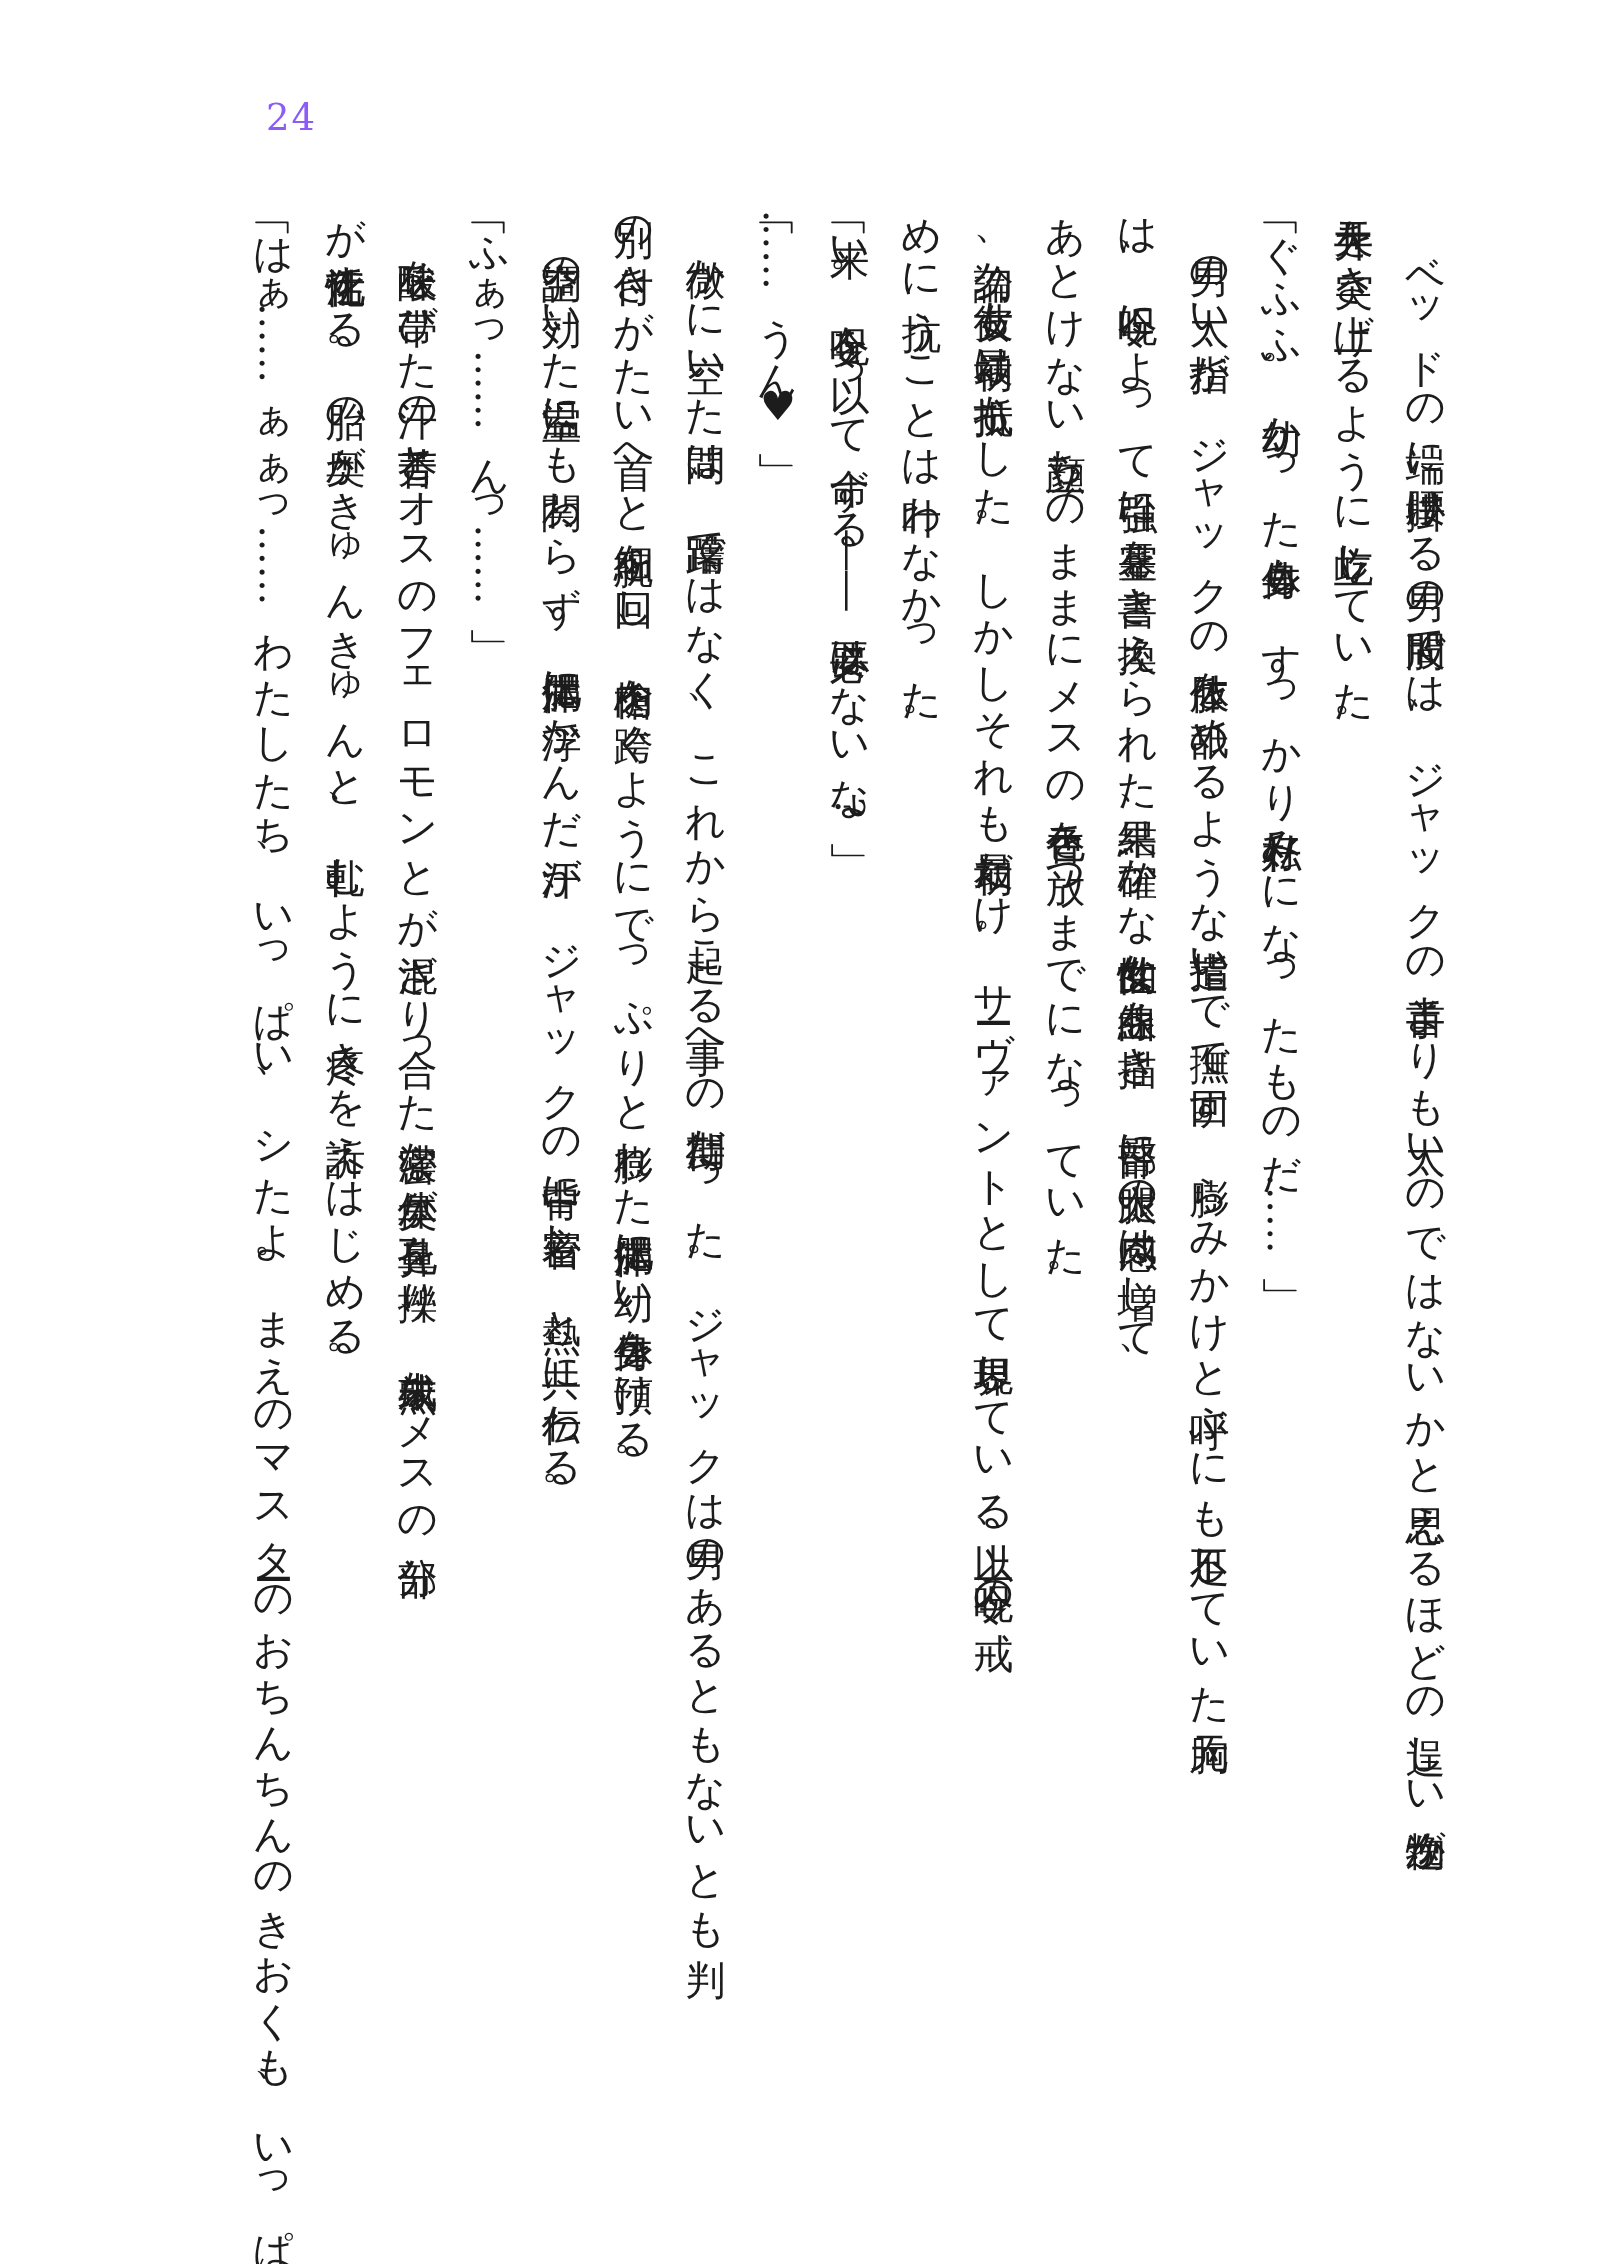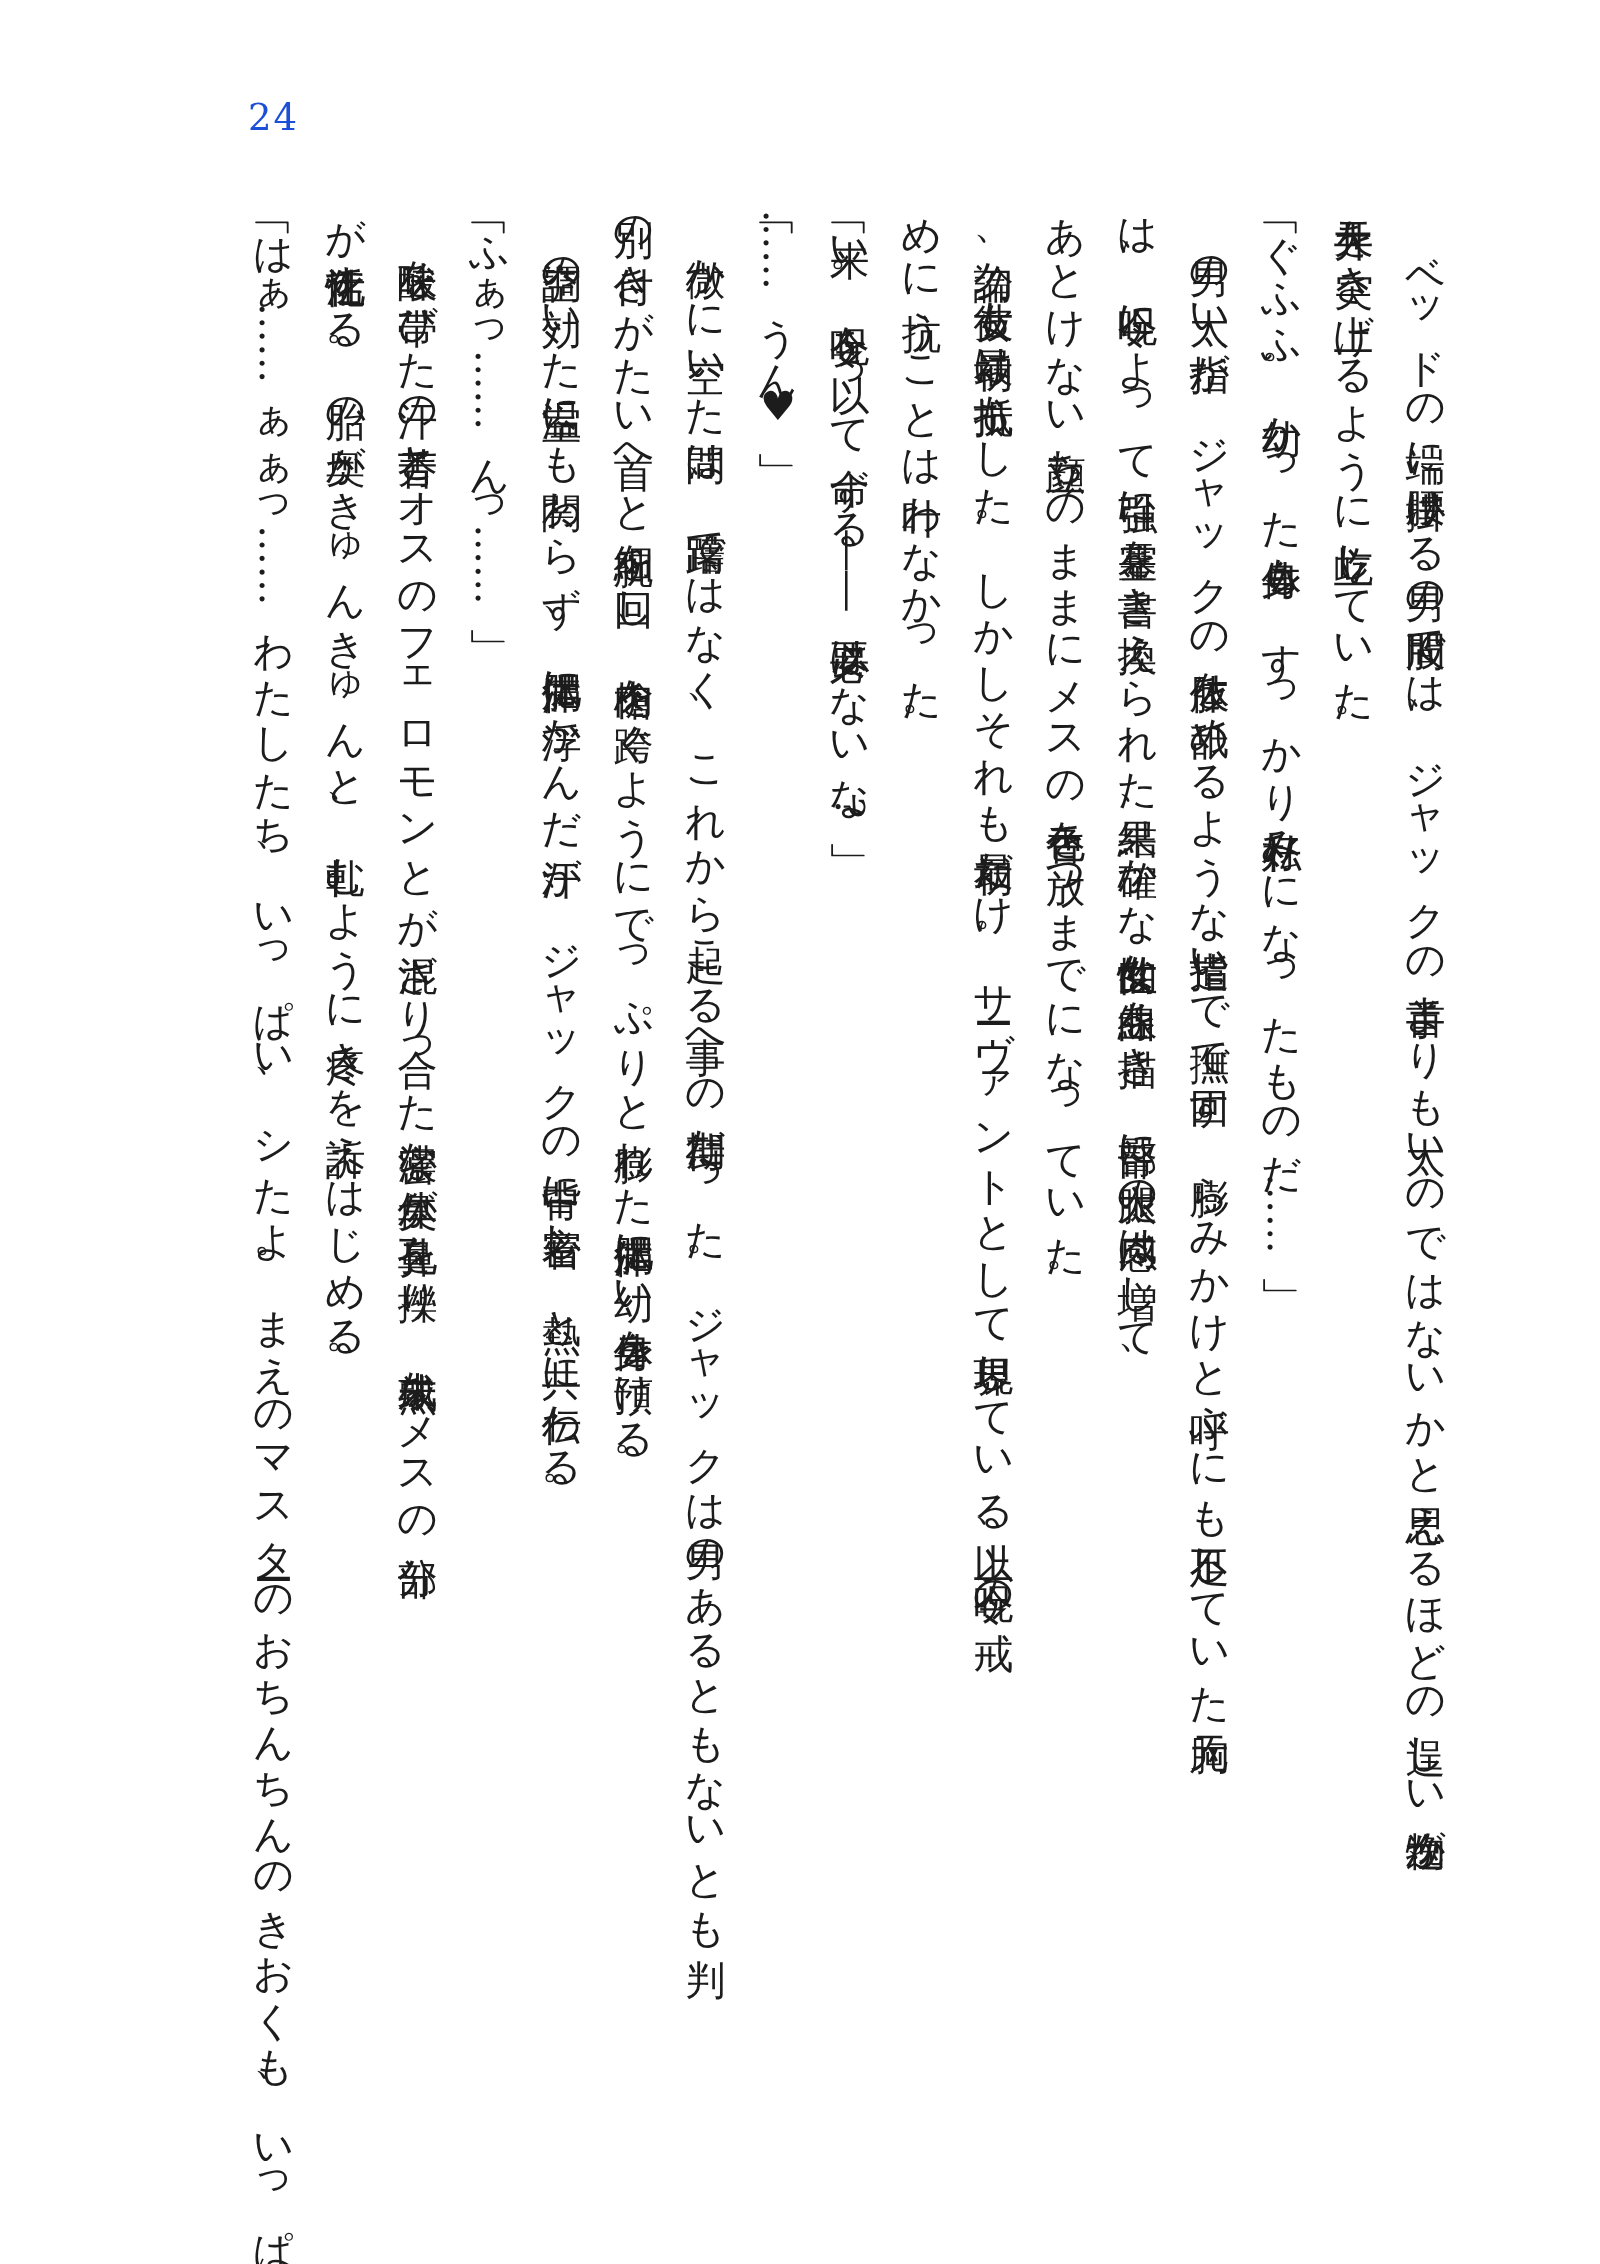--- a/index.html
+++ b/index.html
@@ -15,25 +15,25 @@
     font-family: "DejaVu Serif", "Liberation Serif", serif;
     color: #1c1c1c;
   }
   .page {
     position: absolute;
     inset: 0;
     background: #ffffff;
   }
   .page-number {
     position: absolute;
-    left: 248px;
+    left: 266px;
     top: 96px;
     font-size: 37px;
     letter-spacing: 2px;
-    color: #1d4ed8;
+    color: #8b5cf6;
   }
   .text-block {
     position: absolute;
     top: 190px;
     right: 138px;
     height: 2022px;
     writing-mode: vertical-rl;
     text-orientation: mixed;
     font-size: 40px;
     color: #1c1c1c;

